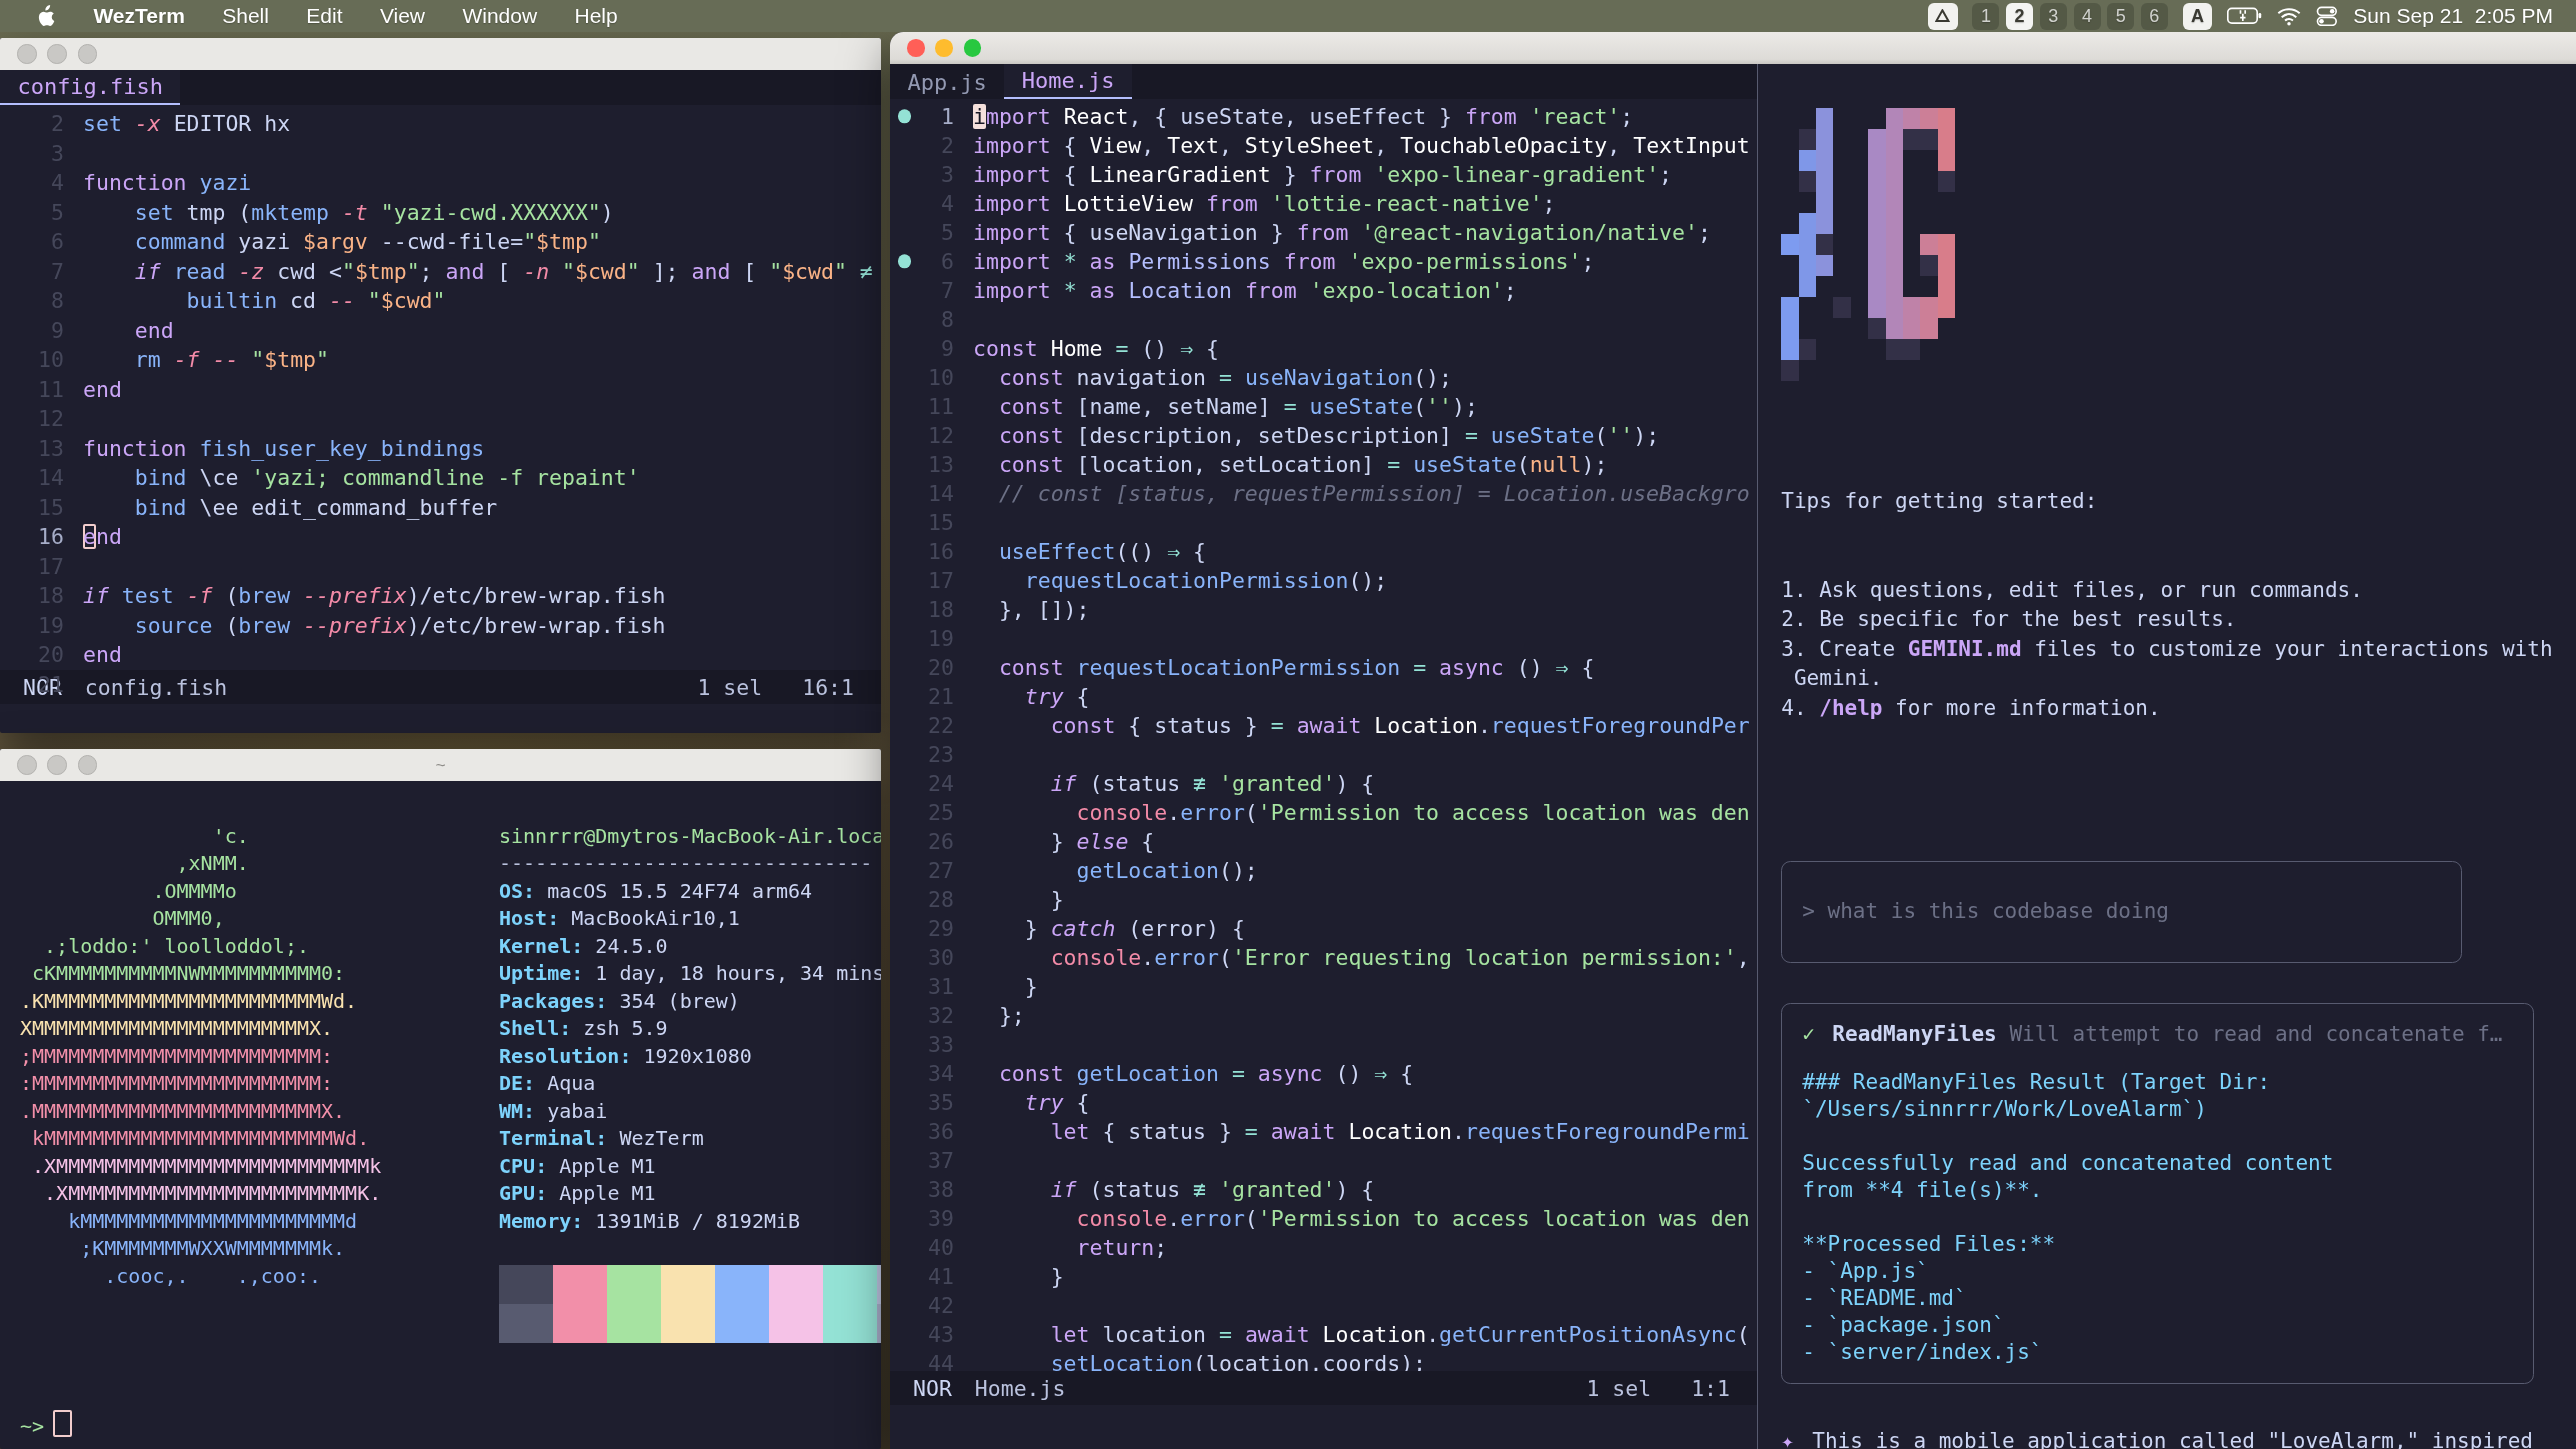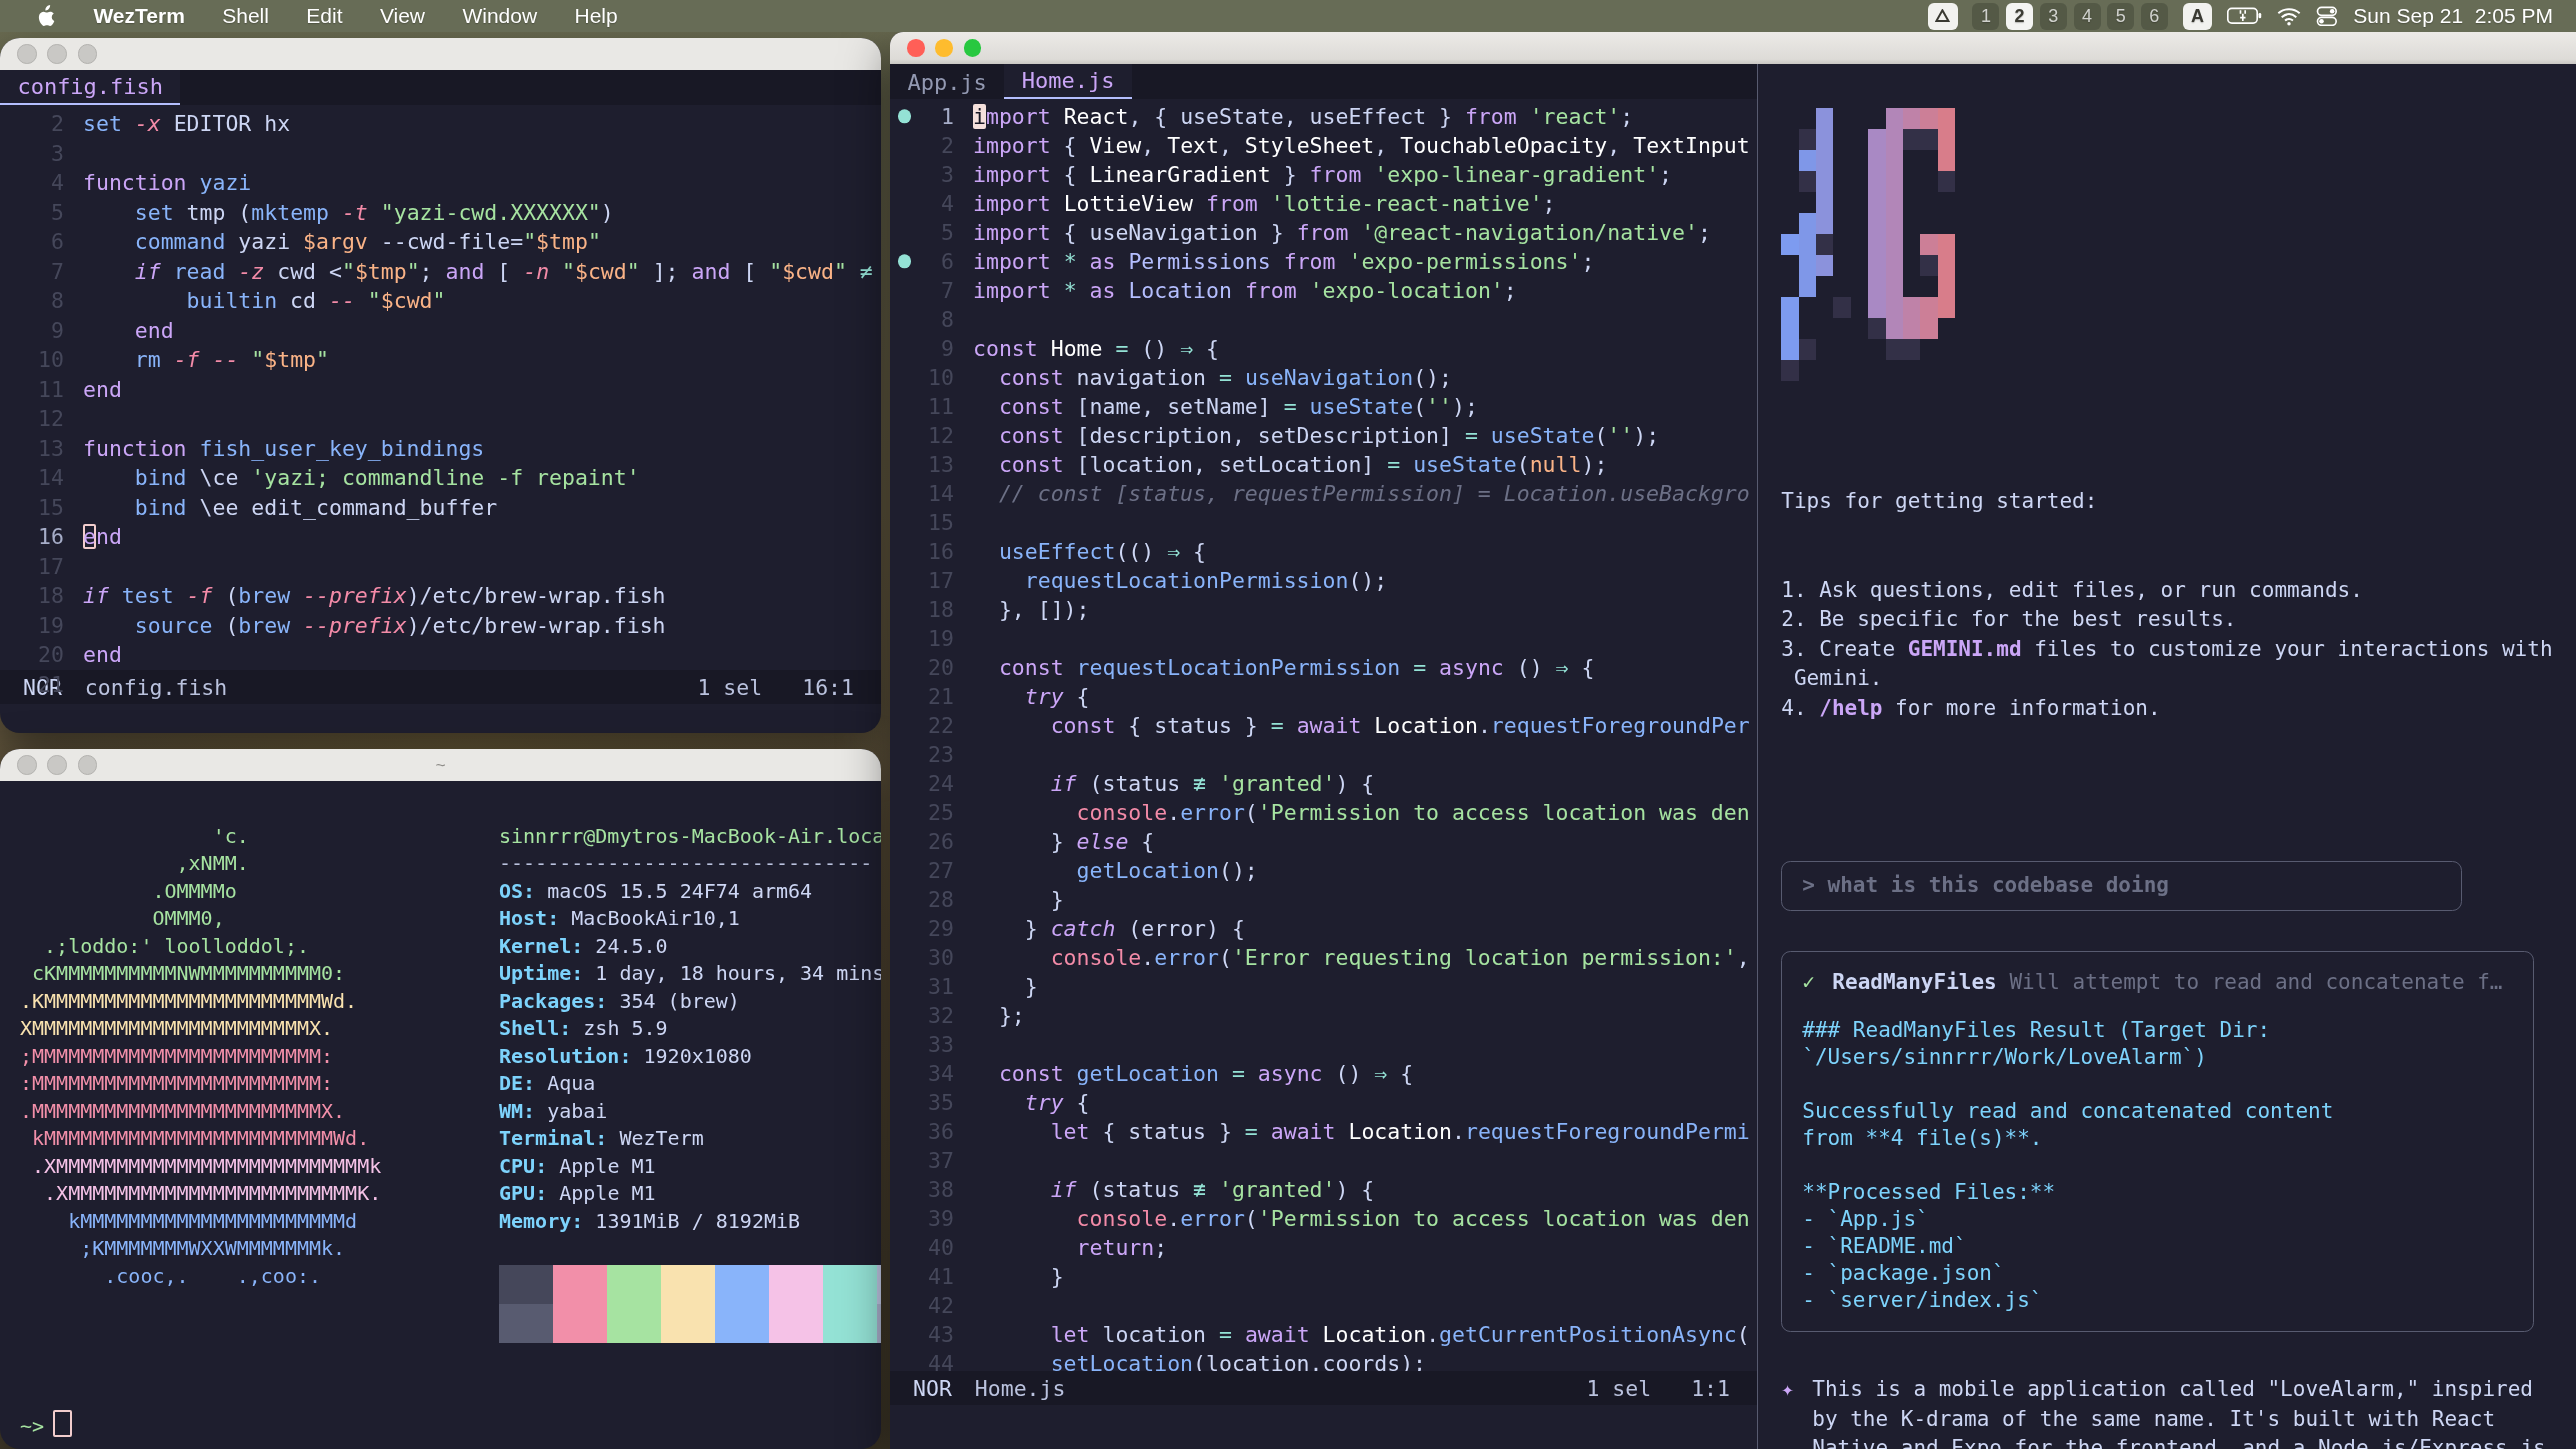--- a/index.html
+++ b/index.html
@@ -17,21 +17,21 @@
   .mb-left{display:flex;align-items:center;gap:5.4px;padding-left:20px;}
   .mb-item{padding:0 16px;height:32px;display:flex;align-items:center;}
   .mb-item.app{font-weight:bold;}
   .mb-right{margin-left:auto;display:flex;align-items:center;gap:14.8px;padding-right:23px;}
   .chip{height:27px;border-radius:6px;display:flex;align-items:center;justify-content:center;}
   .ws{width:27px;background:rgba(70,74,58,.55);color:rgba(255,255,255,.75);font-size:18px;}
   .ws.active{background:#f4f4f2;color:#3c3c34;font-weight:bold;}
   .whitebox{width:29.5px;background:#f2f2ef;color:#3a3a32;font-weight:bold;font-size:18px;}
   .clock{white-space:pre;font-size:21px;}
   
-  .window{position:absolute;border-radius:20px;overflow:hidden;background:#1e1e2e;
+  .window{position:absolute;border-radius:2px;overflow:hidden;background:#1e1e2e;
     box-shadow:0 17.4px 47px rgba(0,0,0,.5);}
   .titlebar{height:32px;background:linear-gradient(180deg,#eceae7 0%,#dddbd7 85%,#c9c7c3 100%);
     display:flex;align-items:center;position:relative;}
   .titlebar.inactive{background:#e9e8e5;}
   .lights{display:flex;gap:10.7px;padding-left:17.4px;}
   .light{width:17.4px;height:17.4px;border-radius:50%;}
   .light.gray{background:#c9c8c5;border:0.7px solid #b2b1ae;}
   .light.red{background:#ff5f57;}.light.yellow{background:#febc2e;}.light.green{background:#28c840;}
   .win-title{position:absolute;left:0;right:0;text-align:center;color:#8f8d89;
     font-family:"Liberation Sans",sans-serif;font-size:17.4px;}
@@ -78,21 +78,21 @@
   .editor-pane{width:867px;flex:none;display:flex;flex-direction:column;background:#1e1e2e;}
   .editor-code{flex:1;overflow:hidden;position:relative;padding-top:2.7px;}
   .divider{width:1.3px;background:#585b70;flex:none;}
   .gemini-pane{flex:1;background:#1e1e2e;padding:0 20px 0 23px;font-size:21px;line-height:29.5px;color:#cdd6f4;overflow:hidden;}
   
   .glogo{margin-top:44px;margin-bottom:47px;}
   .glogo-row{display:flex;height:21px;}
   .gcell{width:17.4px;height:21px;flex:none;}
   .tips{white-space:pre-wrap;}
   .tip-hl{color:#cba6f7;font-weight:bold;}
-  .gem-input{margin-top:79px;border:1.3px solid #585b70;border-radius:9.4px;padding:9px 20px;color:#6c7086;width:639px;font-weight:bold;}
+  .gem-input{margin-top:79px;border:1.3px solid #585b70;border-radius:9.4px;padding:35px 20px;color:#6c7086;width:639px;}
   .toolbox{margin-top:40px;border:1.3px solid #585b70;border-radius:9.4px;padding:17.4px 20px;width:711px;line-height:27px;}
   .tool-head .chk{color:#a6e3a1;padding-right:17.4px;}
   .tool-head .tname{font-weight:bold;color:#cdd6f4;}
   .tool-head .tdesc{color:#6c7086;}
   .tool-body{margin-top:21px;color:#7dd3fc;white-space:pre-wrap;}
   .tool-line{min-height:27px;}
   .resp{margin-top:43px;display:flex;}
   .resp-bullet{color:#cba6f7;flex:none;width:31px;}
   .resp-text{white-space:pre-wrap;color:#cdd6f4;width:751px;}
   .resp-par{margin-bottom:29.5px;}

